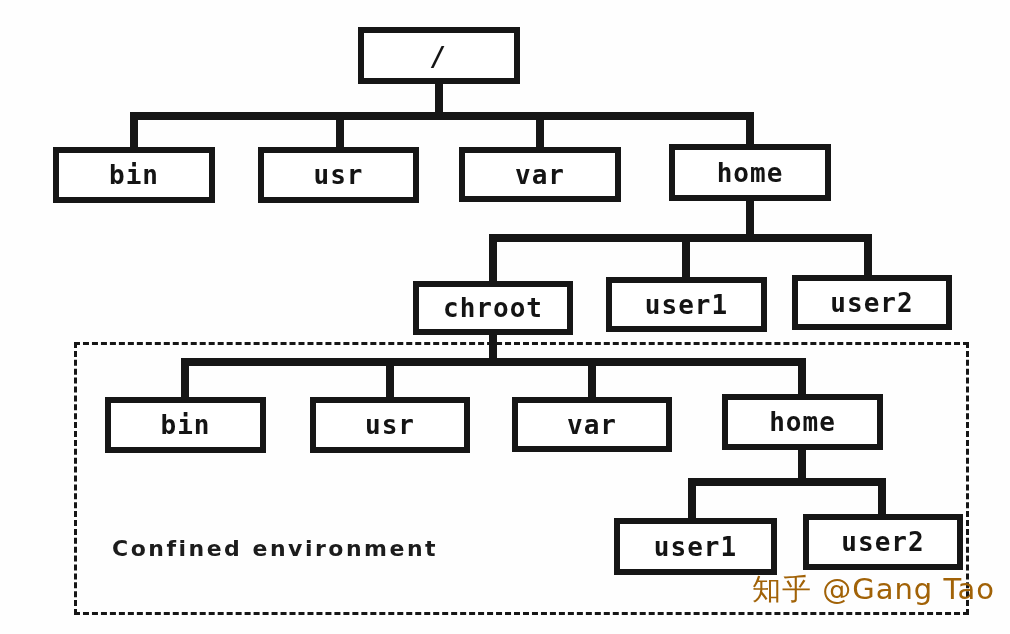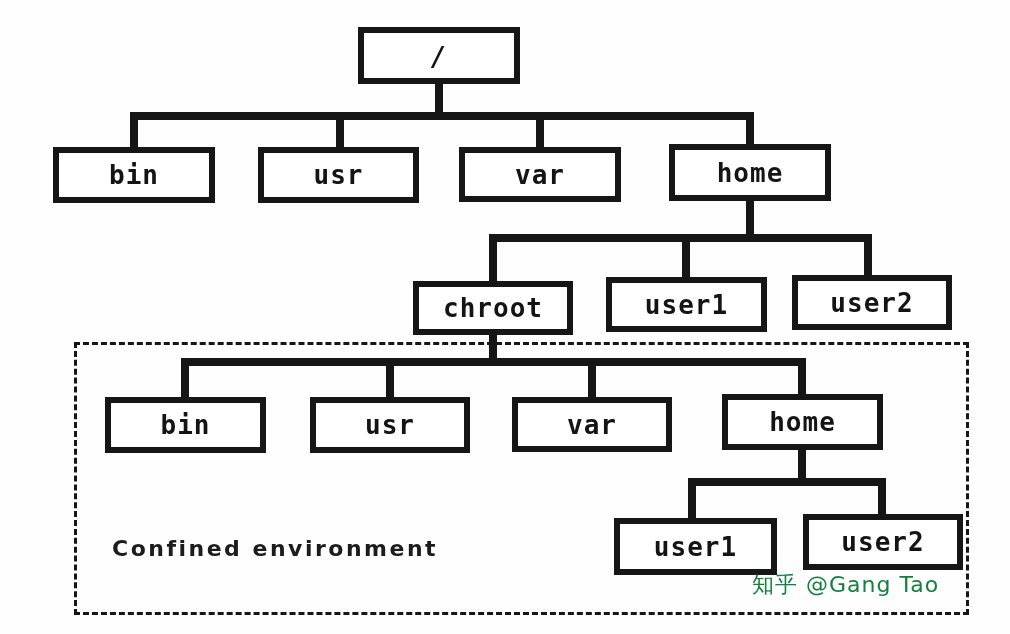--- a/index.html
+++ b/index.html
@@ -53,23 +53,23 @@
     color: #1c1c1c;
     z-index: 4;
     white-space: nowrap;
     margin-top: 8px;
   }
   .watermark {
     position: absolute;
     left: 752px;
     top: 570px;
     font-family: "DejaVu Sans", sans-serif;
-    font-size: 22px;
+    font-size: 29px;
     letter-spacing: 1px;
-    color: #15803d;
+    color: #a16207;
     z-index: 6;
     white-space: nowrap;
   }
 </style>
 </head>
 <body>
 
 <div class="canvas">
 
   <div class="dashed-box"></div>

